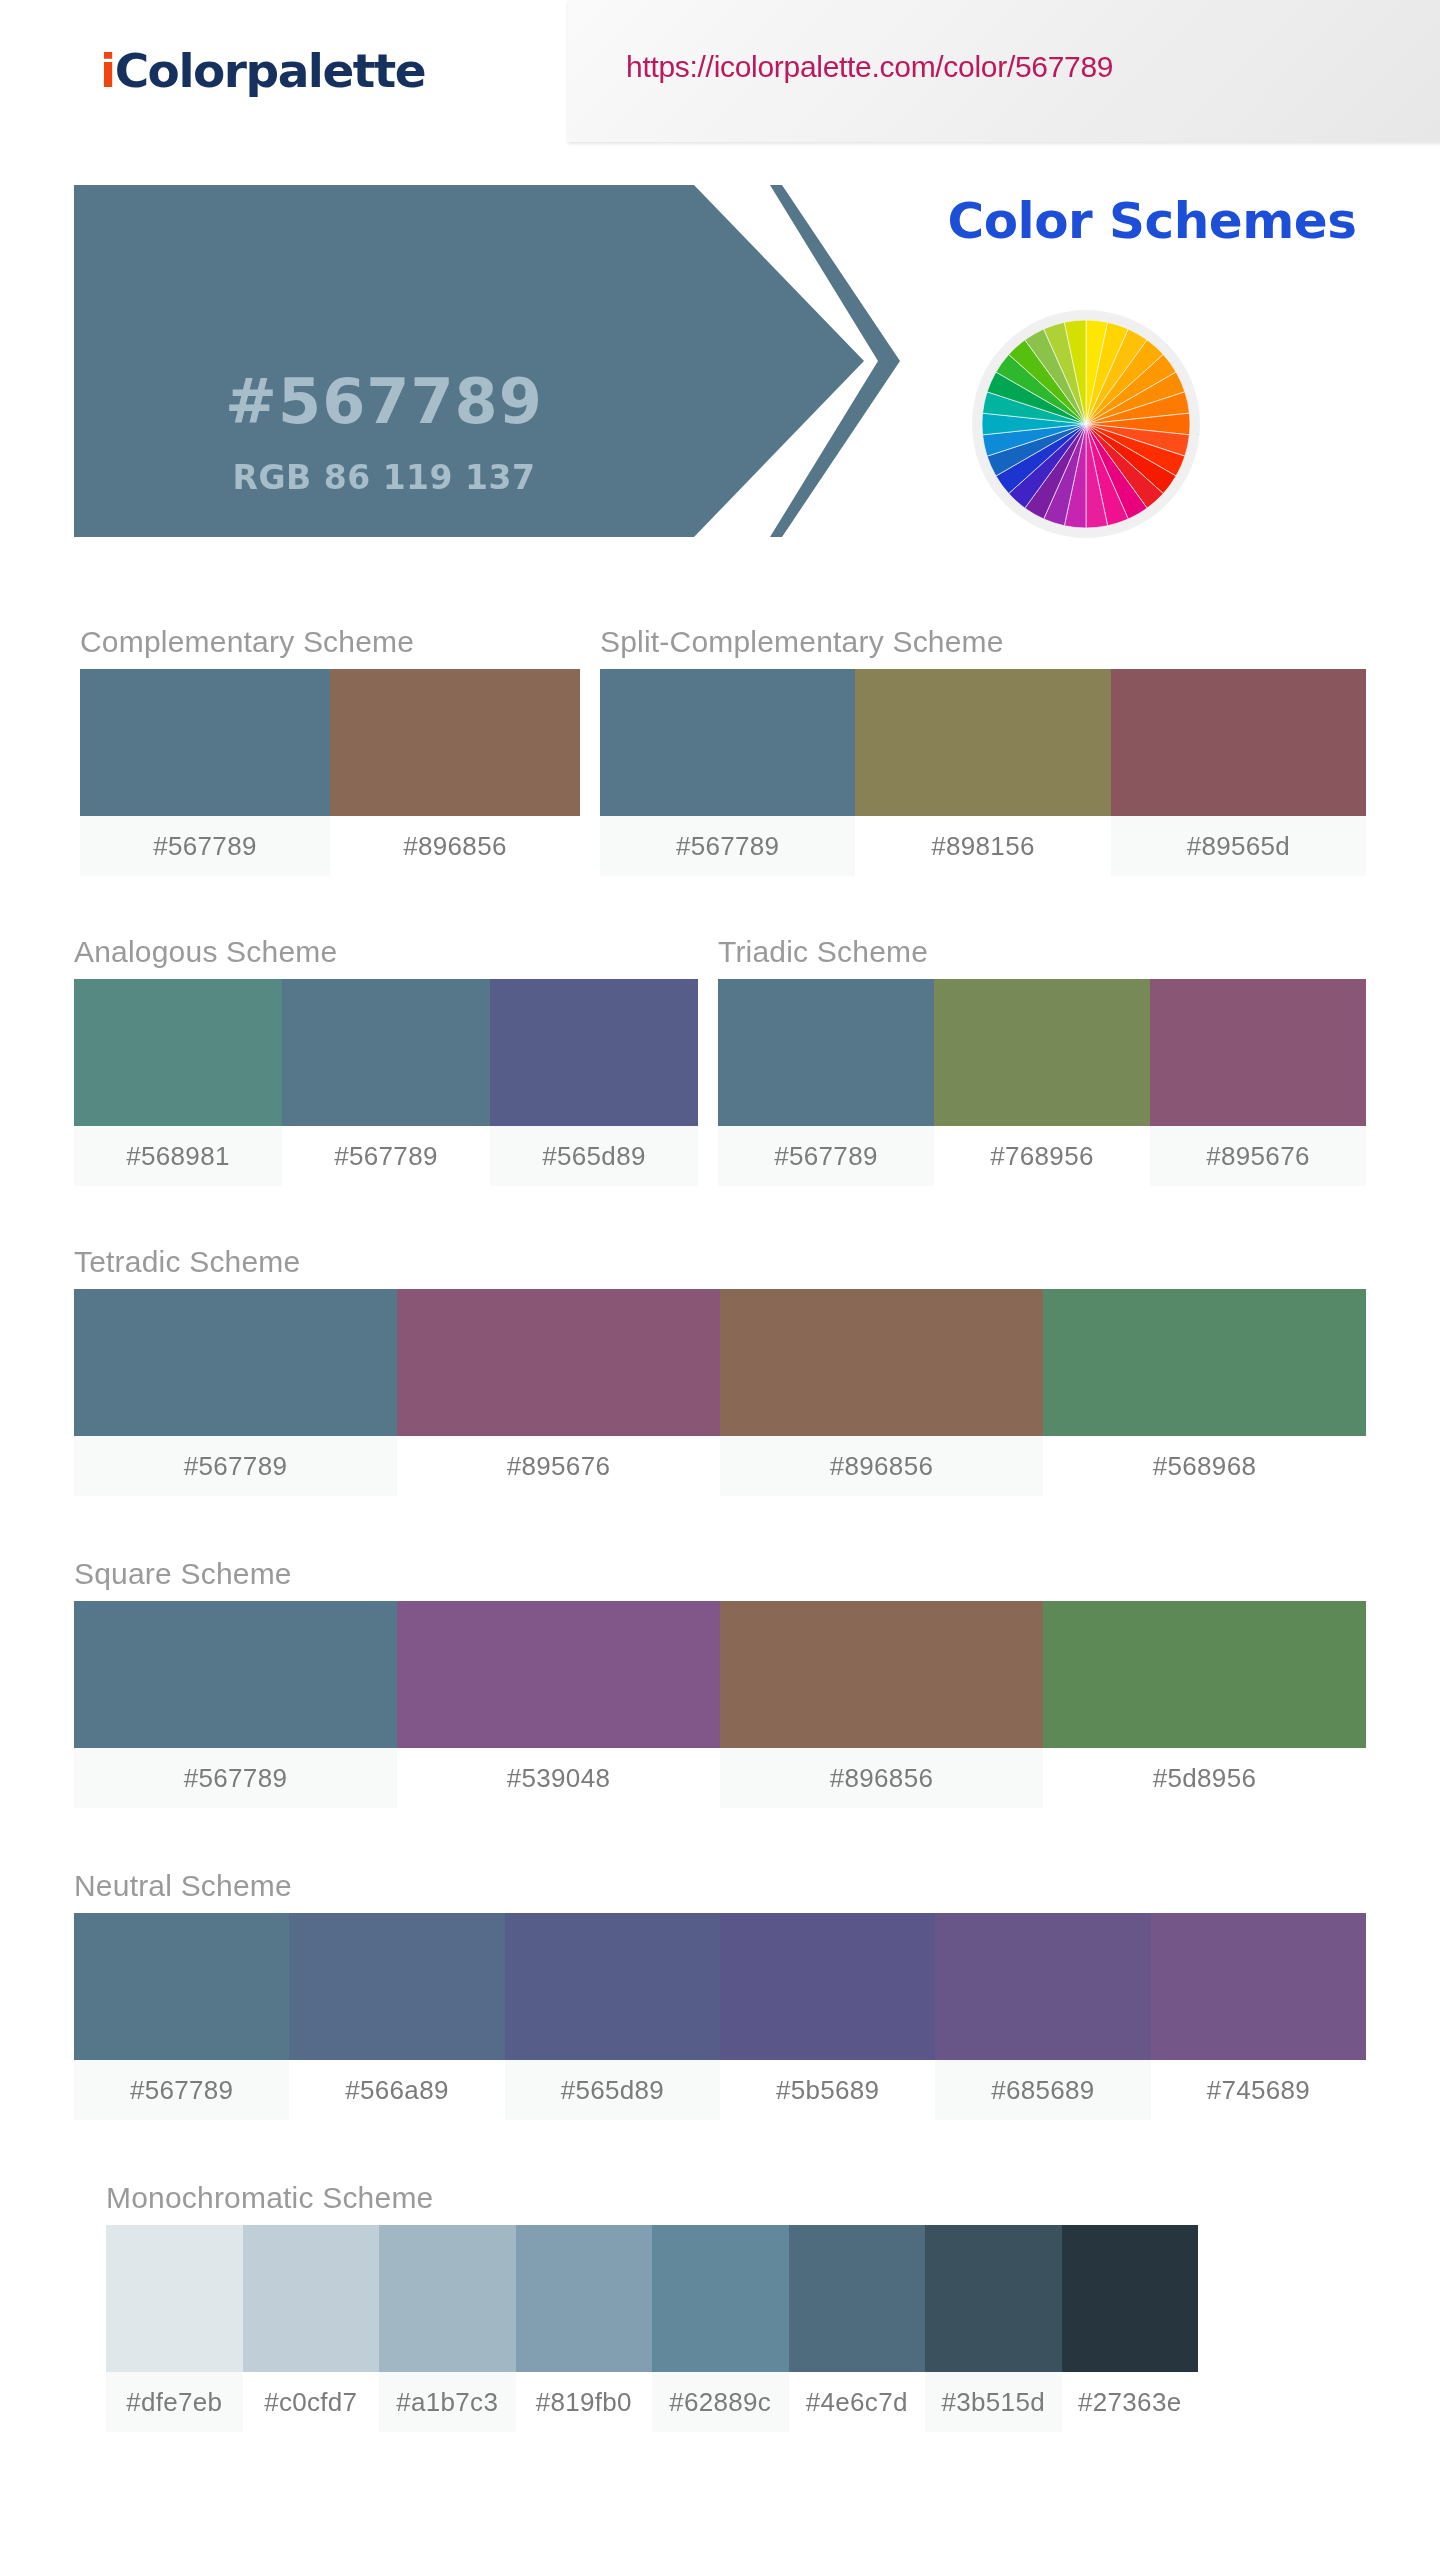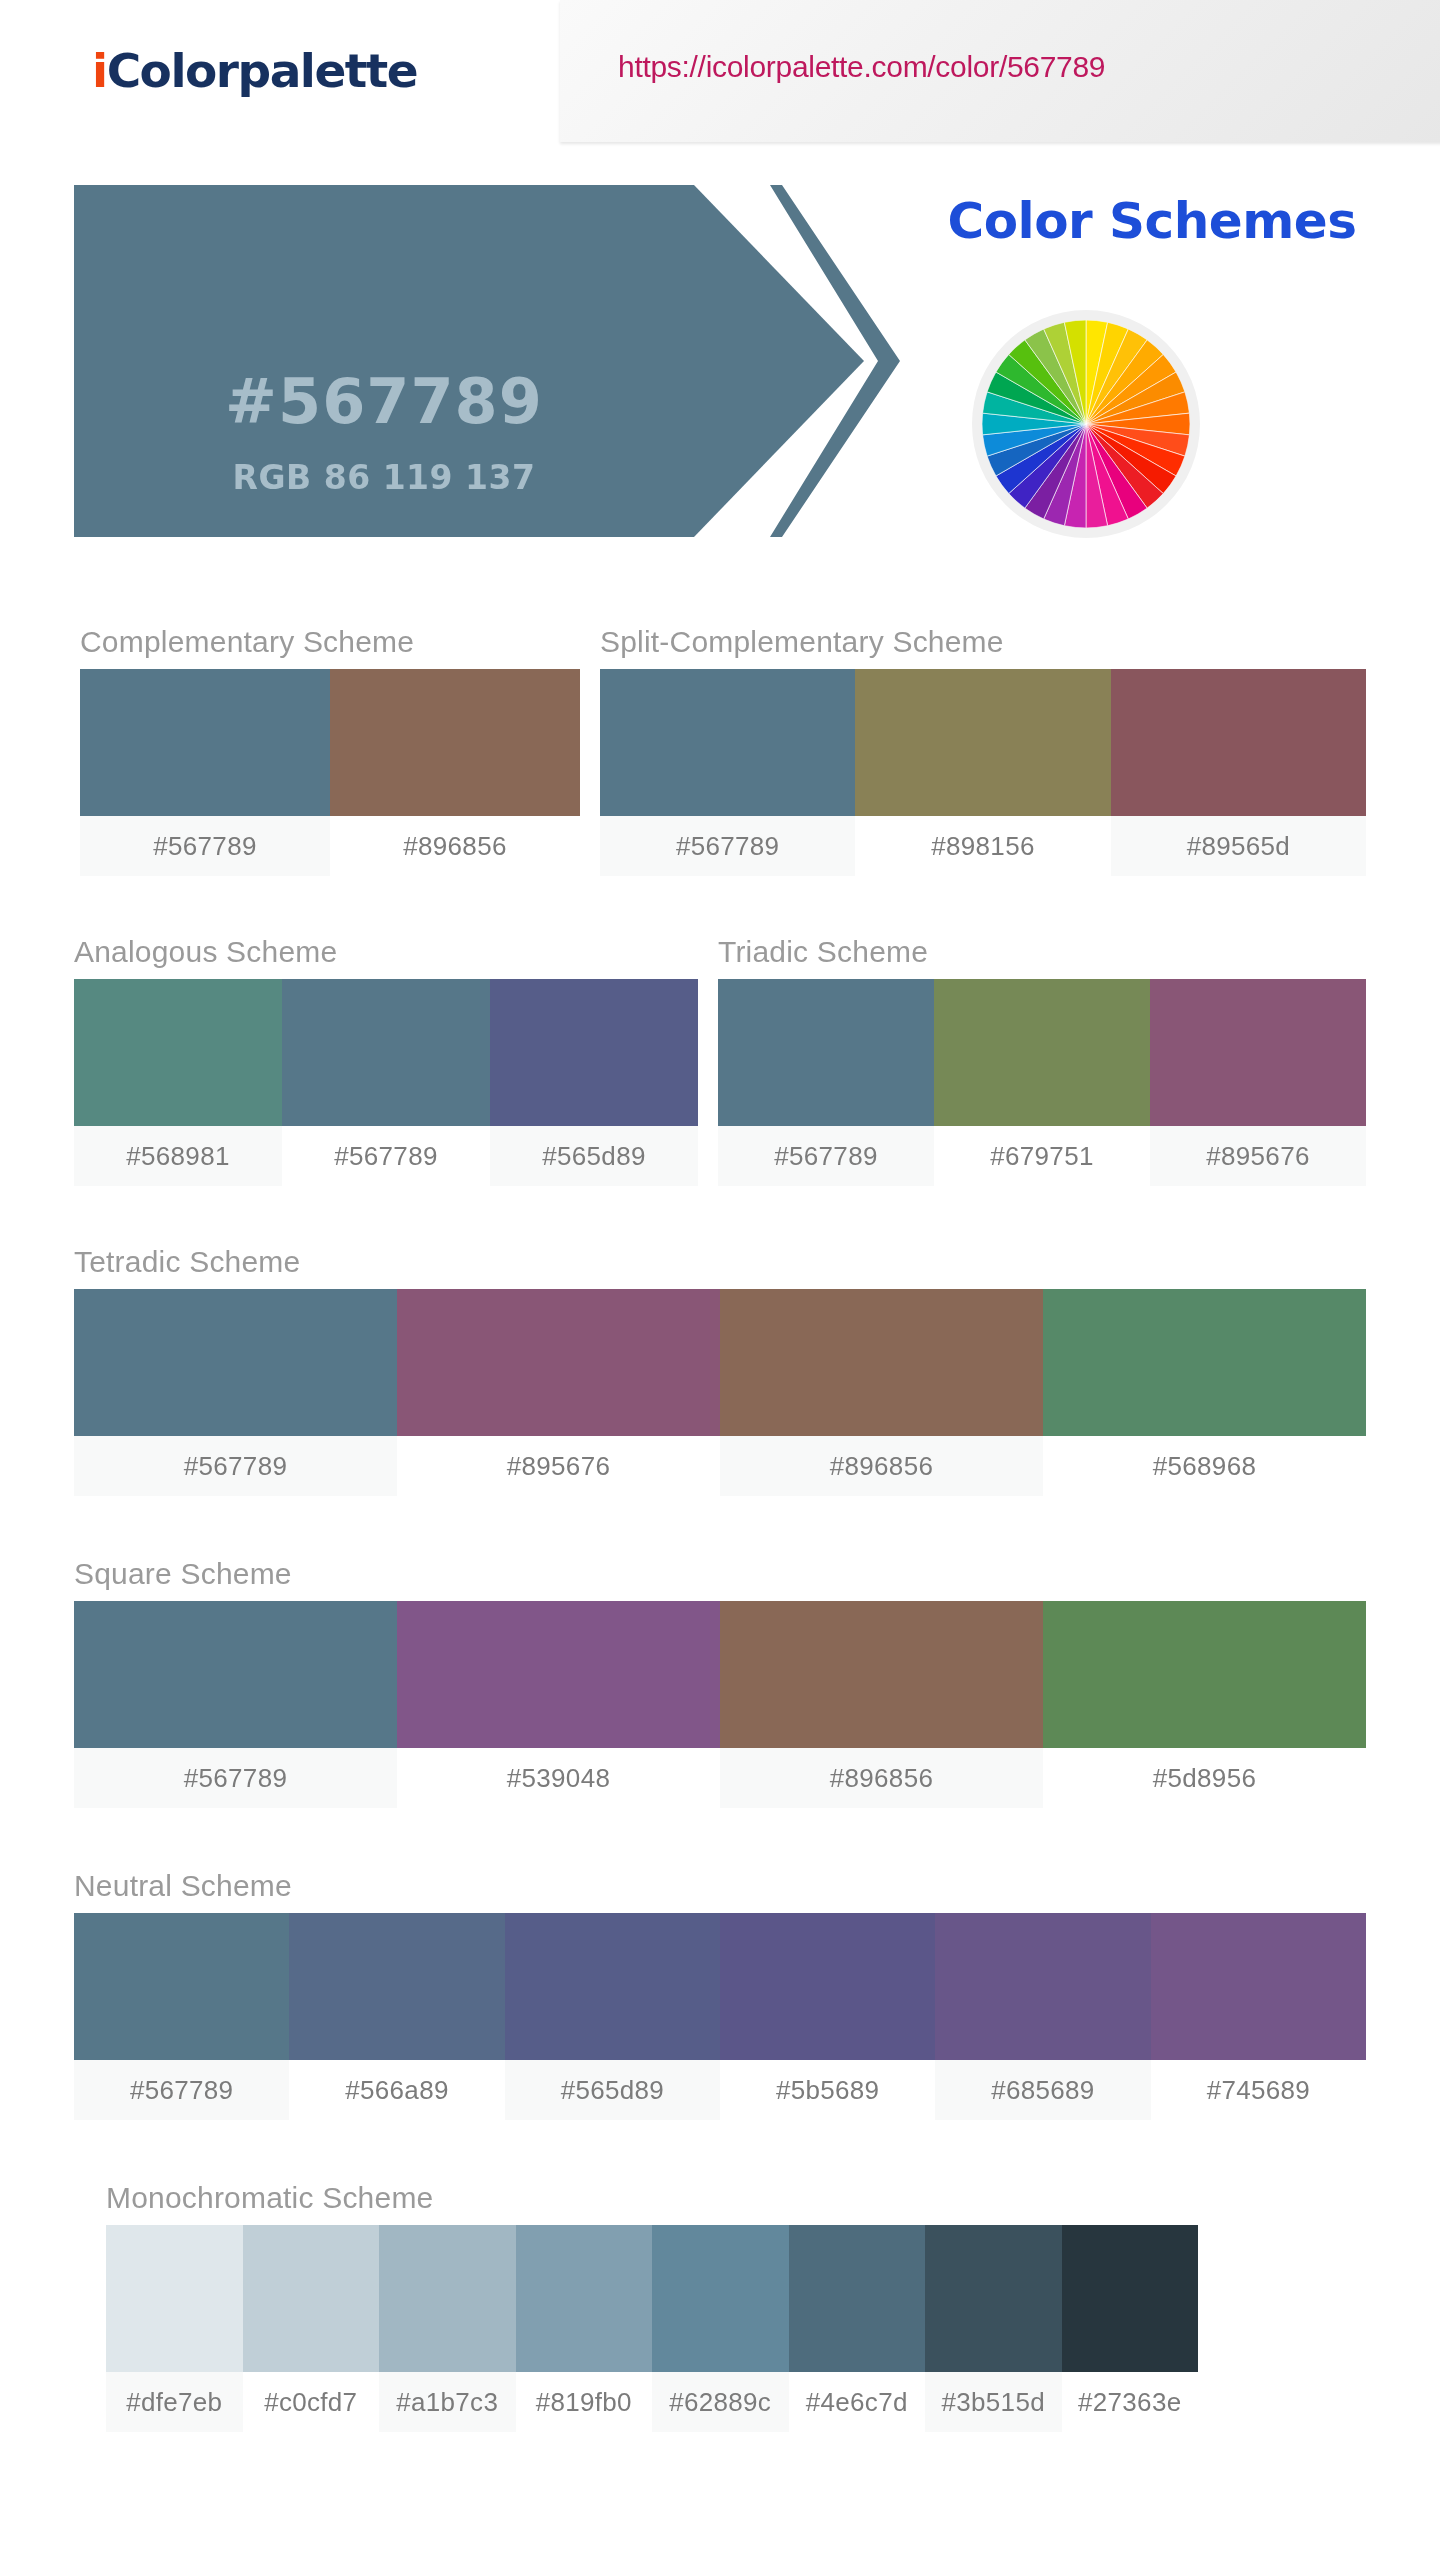--- a/index.html
+++ b/index.html
@@ -6,21 +6,21 @@
   body{
     width:1440px;height:2560px;
     background:#ffffff;
     font-family:"Liberation Sans","DejaVu Sans",sans-serif;
     overflow:hidden;
     position:relative;
   }
 
   
   .header{
-    position:absolute;left:4px;top:0;width:1324px;height:148px;
+    position:absolute;left:12px;top:0;width:1324px;height:148px;
   }
   .header-gradient{
     position:absolute;left:556px;top:0;width:884px;height:142px;
     background:linear-gradient(135deg,#fafafa 0%,#f2f2f2 40%,#e7e7e7 100%);
     box-shadow:0 2px 3px rgba(0,0,0,0.10);
   }
   .brand{
     position:absolute;left:88px;top:43px;
     font-family:"DejaVu Sans",sans-serif;
     font-size:47px;font-weight:700;letter-spacing:-1.5px;
@@ -184,21 +184,21 @@
     </div>
     <div class="scheme" style="left: 718px; top: 935px; width: 648px; height: 260px;">
       <div class="scheme-label">Triadic Scheme</div>
       <div class="swatch-row" style="top: 44px;">
         <div class="swatch" style="background: rgb(86, 119, 137);"></div>
         <div class="swatch" style="background: rgb(118, 137, 86);"></div>
         <div class="swatch" style="background: rgb(137, 86, 118);"></div>
       </div>
       <div class="label-row" style="top: 191px;">
         <div class="label-cell alt">#567789</div>
-        <div class="label-cell">#679751</div>
+        <div class="label-cell">#768956</div>
         <div class="label-cell alt">#895676</div>
       </div>
     </div>
     <div class="scheme" style="left: 74px; top: 1245px; width: 1292px; height: 260px;">
       <div class="scheme-label">Tetradic Scheme</div>
       <div class="swatch-row" style="top: 44px;">
         <div class="swatch" style="background: rgb(86, 119, 137);"></div>
         <div class="swatch" style="background: rgb(137, 86, 118);"></div>
         <div class="swatch" style="background: rgb(137, 104, 86);"></div>
         <div class="swatch" style="background: rgb(86, 137, 104);"></div>

